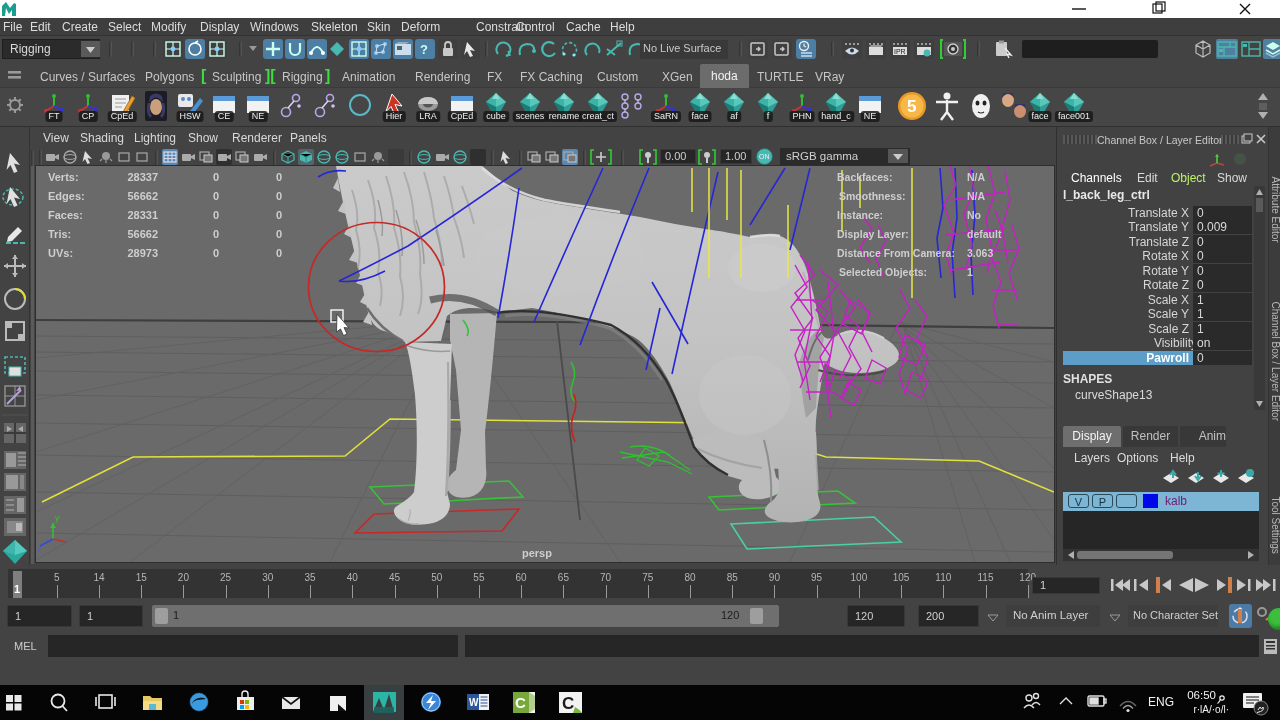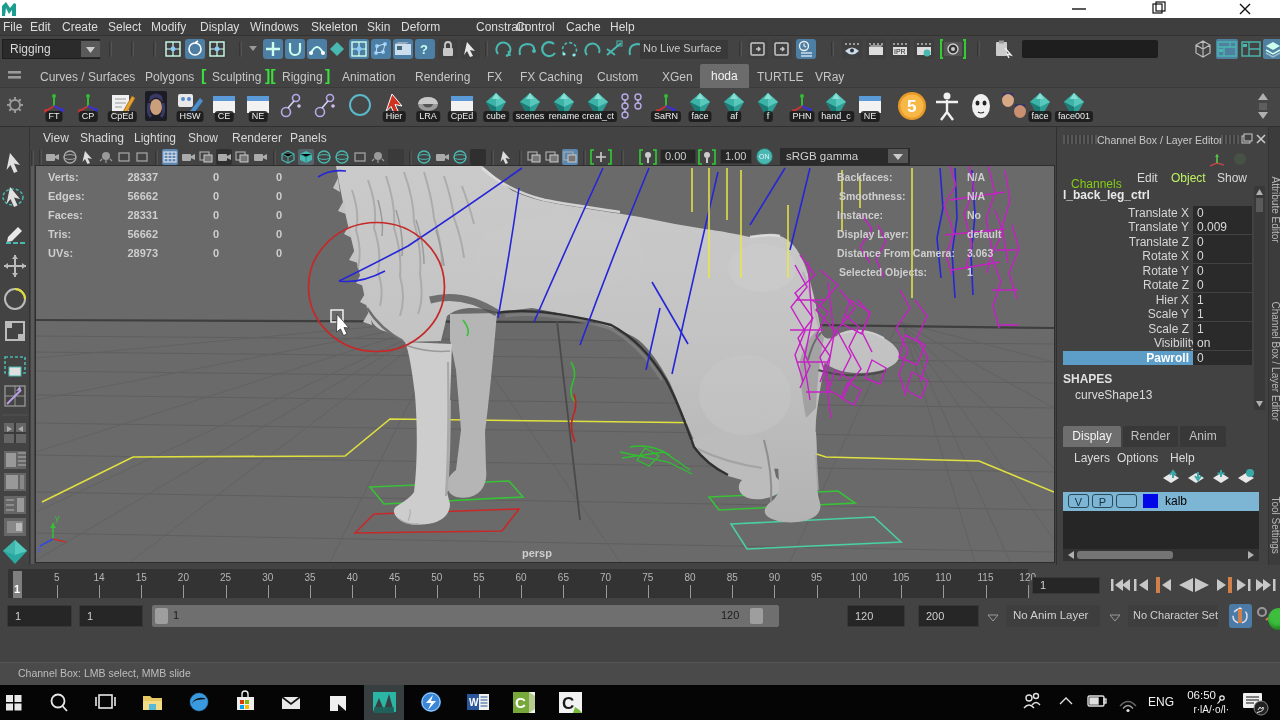--- a/index.html
+++ b/index.html
@@ -864,21 +864,21 @@
           <rect x="3" y="1" width="8" height="7" fill="#424242" stroke="#c8c8c8"></rect>
         <path d="M16,2 l8,8 M24,2 l-8,8" stroke="#c8c8c8" stroke-width="1.6"></path>
       </svg>
     </div>
     <svg class="abs" style="left:150px;top:23px" width="50" height="17" viewBox="0 0 50 17">
       <path d="M10,13 V4 M10,13 L3,16 M10,13 L17,15" stroke="#b44" stroke-width="1.5"></path>
       <path d="M10,4 l-2,3 h4 z" fill="#4c4"></path>
         <path d="M10,13 V5" stroke="#4c4" stroke-width="1.5"></path>
       <circle cx="33" cy="9" r="6" fill="#4a5a4a" opacity="0.7"></circle>
     </svg>
-    <div class="abs" style="left:14px;top:50px;font-size:12px;color:#84cc16">Channels</div>
+    <div class="abs" style="left:14px;top:44px;font-size:12px;color:#ffffff">Channels</div>
     <div class="abs" style="left:80px;top:44px;font-size:12px;color:#dadada">Edit</div>
     <div class="abs" style="left:114px;top:44px;font-size:12px;color:#bef264">Object</div>
     <div class="abs" style="left:160px;top:44px;font-size:12px;color:#dadada">Show</div>
     <div class="abs" style="left:6px;top:61px;font-size:12px;font-weight:bold;color:#e8e8e8">l_back_leg_ctrl</div>
     <div id="chrows" class="abs" style="left:0;top:78px;width:212px">
       <div class="chrow" style="top:1px">
           <span class="chlab" style="right:80px">Translate X</span>
           <span class="chval">0</span>
         </div>
       <div class="chrow" style="top:15px">
@@ -895,21 +895,21 @@
         </div>
       <div class="chrow" style="top:59px">
           <span class="chlab" style="right:80px">Rotate Y</span>
           <span class="chval">0</span>
         </div>
       <div class="chrow" style="top:73px">
           <span class="chlab" style="right:80px">Rotate Z</span>
           <span class="chval">0</span>
         </div>
       <div class="chrow" style="top:88px">
-          <span class="chlab" style="right:80px">Hier X</span>
+          <span class="chlab" style="right:80px">Scale X</span>
           <span class="chval">1</span>
         </div>
       <div class="chrow" style="top:102px">
           <span class="chlab" style="right:80px">Scale Y</span>
           <span class="chval">1</span>
         </div>
       <div class="chrow" style="top:117px">
           <span class="chlab" style="right:80px">Scale Z</span>
           <span class="chval">1</span>
         </div>
@@ -929,42 +929,42 @@
     <div class="abs" style="left:197px;top:59px;width:11px;height:224px;background:#393939">
       <svg width="11" height="224">
           <path d="M5.5,3 L9,9 H2 Z" fill="#b0b0b0"></path>
           <path d="M5.5,221 L9,215 H2 Z" fill="#b0b0b0"></path>
           <rect x="2" y="12" width="7" height="14" fill="#5a5a5a"></rect>
         </svg>
     </div>
 
     <div class="abs" style="left:6px;top:299px;width:58px;height:21px;background:#6e6e6e;border-radius:2px 2px 0 0;color:#f4f4f4;font-size:12px;text-align:center;line-height:21px">Display</div>
     <div class="abs" style="left:66px;top:299px;width:55px;height:21px;background:#383838;border-radius:2px 2px 0 0;color:#c0c0c0;font-size:12px;text-align:center;line-height:21px">Render</div>
-    <div class="abs" style="left:123px;top:299px;width:46px;height:21px;background:#383838;border-radius:2px 2px 0 0;color:#c0c0c0;font-size:12px;text-align:center;line-height:21px">Anim</div>
+    <div class="abs" style="left:123px;top:299px;width:46px;height:21px;background:#383838;border-radius:2px 2px 0 0;color:#c0c0c0;font-size:12px;text-align:right;line-height:21px">Anim</div>
     <div class="abs" style="left:17px;top:324px;font-size:12px;color:#dadada">Layers</div>
     <div class="abs" style="left:60px;top:324px;font-size:12px;color:#dadada">Options</div>
     <div class="abs" style="left:113px;top:324px;font-size:12px;color:#dadada">Help</div>
     <svg class="abs" style="left:104px;top:341px" width="100" height="18" viewBox="0 0 100 18">
       <g>
         <path d="M2,10 l8,-5 8,5 -8,5 z" fill="#e8e8e8"></path>
           <path d="M12,4 v6 m-3,-3 l3,-4 3,4" stroke="#3aa8a8" stroke-width="2" fill="none"></path>
         <path d="M27,10 l8,-5 8,5 -8,5 z" fill="#e8e8e8"></path>
           <path d="M37,4 v6 m-3,-2 l3,4 3,-4" stroke="#3aa8a8" stroke-width="2" fill="none"></path>
         <path d="M52,10 l8,-5 8,5 -8,5 z" fill="#e8e8e8"></path>
           <path d="M60,2 v7 m-3.5,-3.5 h7" stroke="#3aa8a8" stroke-width="2"></path>
         <path d="M77,10 l8,-5 8,5 -8,5 z" fill="#e8e8e8"></path>
           <circle cx="89" cy="5" r="4" fill="#3aa8a8"></circle>
       </g>
     </svg>
     <div class="abs" style="left:6px;top:365px;width:196px;height:19px;background:#7db6d4">
       <div class="abs" style="left:5px;top:2px;width:21px;height:14px;border:1px solid #2a4a5a;border-radius:3px;color:#15303f;font-size:11px;text-align:center;line-height:14px">V</div>
       <div class="abs" style="left:29px;top:2px;width:21px;height:14px;border:1px solid #2a4a5a;border-radius:3px;color:#15303f;font-size:11px;text-align:center;line-height:14px">P</div>
       <div class="abs" style="left:53px;top:2px;width:21px;height:14px;border:1px solid #2a4a5a;border-radius:3px;"></div>
       <div class="abs" style="left:80px;top:2px;width:15px;height:14px;background:#0008e8"></div>
-      <div class="abs" style="left:102px;top:2px;font-size:12px;color:#000000">kalb</div>
+      <div class="abs" style="left:102px;top:2px;font-size:12px;color:#701a75">kalb</div>
     </div>
     <div class="abs" style="left:6px;top:384px;width:196px;height:38px;background:#262626"></div>
     <div class="abs" style="left:6px;top:422px;width:196px;height:12px;background:#333">
       <svg width="196" height="12">
           <path d="M5,6 L11,2 V10 Z" fill="#b0b0b0"></path>
           <path d="M191,6 L185,2 V10 Z" fill="#b0b0b0"></path>
           <rect x="14" y="2" width="96" height="8" rx="3" fill="#757575"></rect>
         </svg>
     </div>
   </div>
@@ -1076,24 +1076,32 @@
           <path d="M9,5 l2,-2 2,2 z" fill="#eee"></path>
         </svg>
     </div>
     <svg class="abs" style="left:1256px;top:4px" width="24" height="24" viewBox="0 0 24 24">
         <circle cx="6" cy="6" r="4" fill="none" stroke="#999" stroke-width="2"></circle>
         <path d="M10,14 q4,-4 8,0" stroke="#d08048" stroke-width="2" fill="none"></path>
       </svg>
     <div class="abs" style="left:1268px;top:6px;width:22px;height:22px;background:#3dbf3d;border-radius:50%;box-shadow:inset -2px -3px 4px rgba(0,60,0,.5)"></div>
   </div>
 
-
-  <div id="helprow" class="abs">
-      <span class="abs" style="left:18px;top:4px">Channel Box: LMB select, MMB slide</span>
-    </div>
+  <div id="melrow" class="abs">
+    <div class="abs" style="left:14px;top:8px;font-size:11px;color:#cccccc">MEL</div>
+    <div class="abs" style="left:48px;top:3px;width:410px;height:22px;background:#262626"></div>
+    <div class="abs" style="left:465px;top:3px;width:794px;height:22px;background:#262626"></div>
+    <svg class="abs" style="left:1263px;top:5px" width="15" height="19" viewBox="0 0 15 19">
+        <rect x="1" y="2" width="13" height="15" fill="#bbb"></rect>
+        <rect x="3" y="4" width="9" height="2" fill="#333"></rect>
+        <rect x="3" y="8" width="9" height="1.5" fill="#333"></rect>
+        <rect x="3" y="11" width="9" height="1.5" fill="#333"></rect>
+      </svg>
+  </div>
+
 
   <div id="taskbar" class="abs">
     <svg width="1280" height="35" viewBox="0 0 1280 35">
       <g>
         <rect x="6" y="10" width="7" height="7" fill="#e8e8e8"></rect>
           <rect x="14.5" y="10" width="7" height="7" fill="#e8e8e8"></rect>
         <rect x="6" y="18.5" width="7" height="7" fill="#e8e8e8"></rect>
           <rect x="14.5" y="18.5" width="7" height="7" fill="#e8e8e8"></rect>
         <circle cx="58" cy="16" r="6.5" fill="none" stroke="#e8e8e8" stroke-width="1.8"></circle>
           <path d="M62.5,21 L67,26" stroke="#e8e8e8" stroke-width="1.8"></path>

